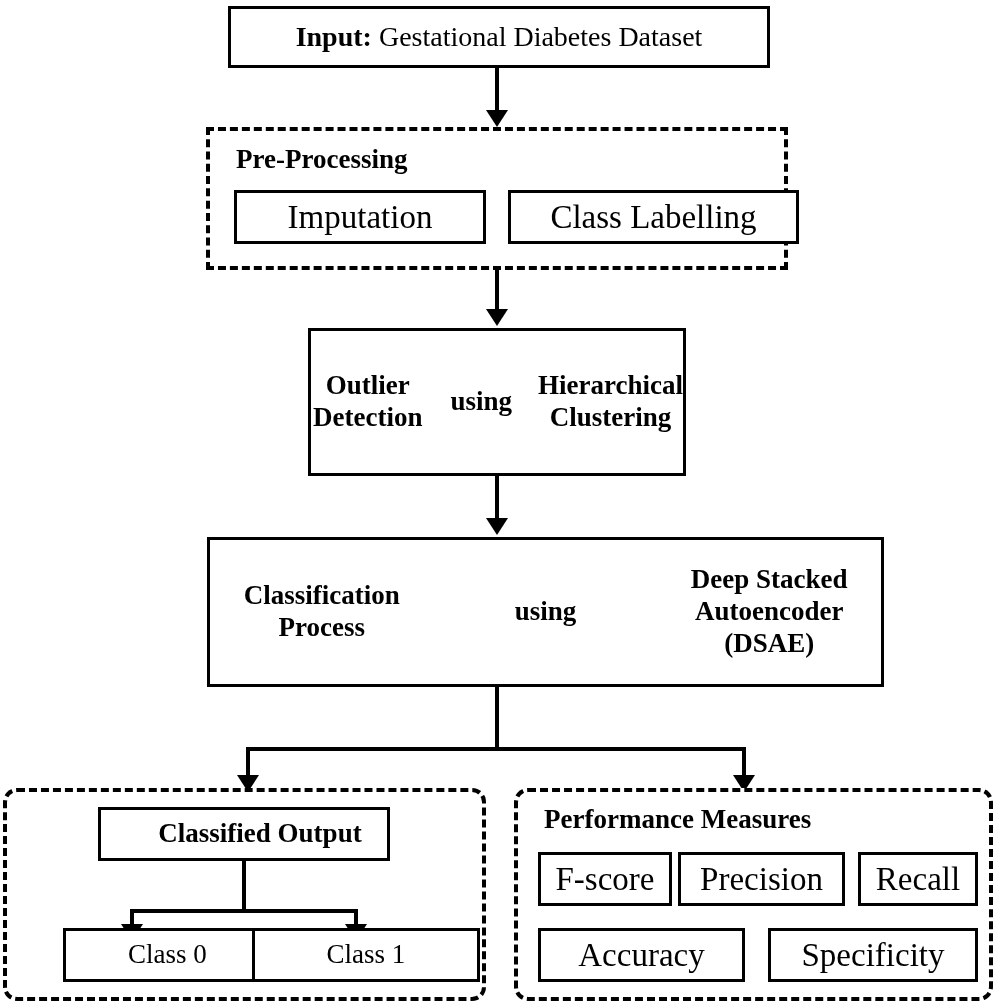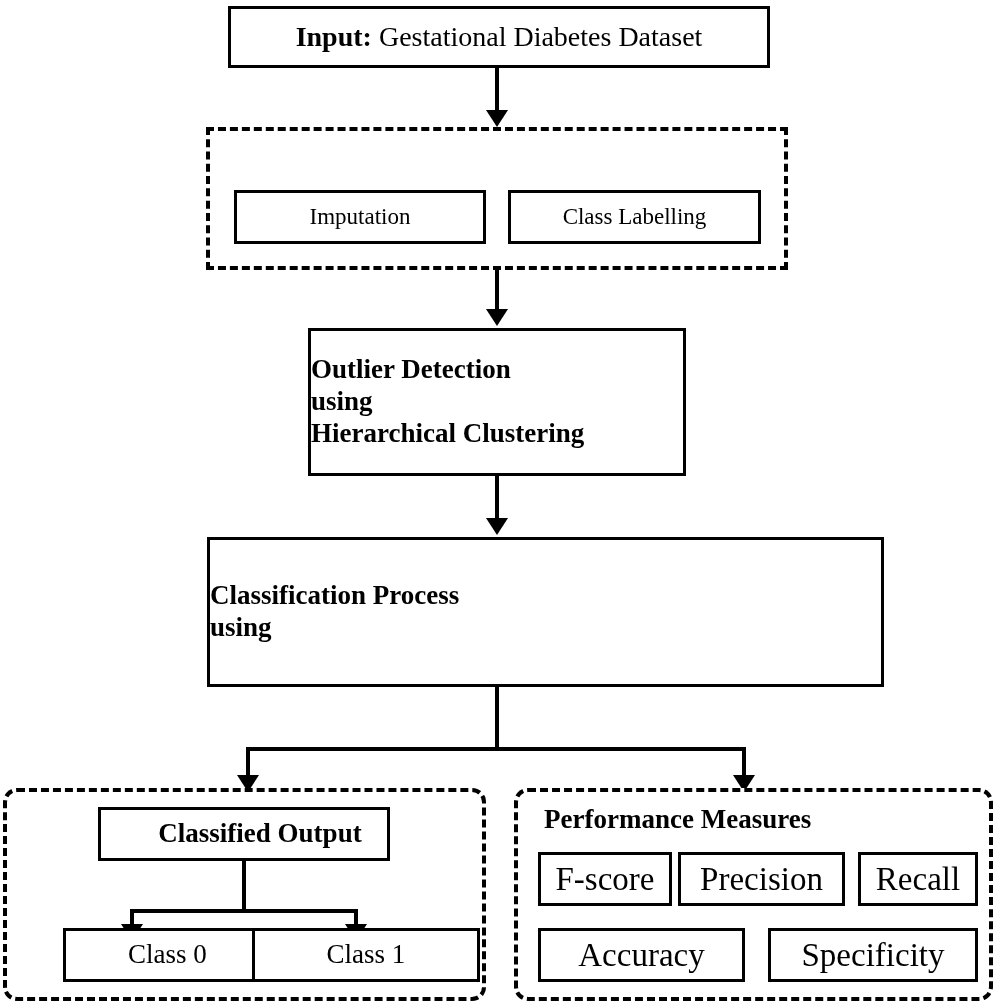--- a/index.html
+++ b/index.html
@@ -19,40 +19,40 @@
 
   
   .box {
     position: absolute;
     box-sizing: border-box;
     border: 3px solid #000000;
     background: #ffffff;
     display: flex;
     align-items: center;
     justify-content: center;
-    text-align: left;
+    text-align: center;
     line-height: 1.18;
   }
   .dashed {
     position: absolute;
     box-sizing: border-box;
     border: 4px dashed #000000;
     background: #ffffff;
   }
   .dashed-round {
     border-radius: 14px;
   }
 
   .bold   { font-weight: bold; }
   .reg    { font-weight: normal; }
 
   
   .t-input     { font-size: 28px; }
   .t-section   { font-size: 27px; font-weight: bold; }
-  .t-inner     { font-size: 23px; }
+  .t-inner     { font-size: 33px; }
   .t-proc      { font-size: 27px; font-weight: bold; }
   .t-class     { font-size: 27px; }
   .t-measure   { font-size: 33px; }
 
   
   .vline {
     position: absolute;
     width: 4px;
     background: #000000;
   }
@@ -63,58 +63,62 @@
   }
   .arrowhead {
     position: absolute;
     width: 0;
     height: 0;
     border-left: 11px solid transparent;
     border-right: 11px solid transparent;
     border-top: 17px solid #000000;
   }
 
-  .multiline { flex-direction: column; }
+  .multiline { }
   .multiline > div { width: 100%; }
 </style>
 </head>
 <body>
 
 <div id="canvas">
 
   <div class="box t-input" style="left:228px; top:6px; width:542px; height:62px;">
     <span><span class="bold">Input:</span><span class="reg"> Gestational Diabetes Dataset</span></span>
   </div>
 
   <div class="vline" style="left:495px; top:68px; height:46px;"></div>
   <div class="arrowhead" style="left:486px; top:110px;"></div>
 
   <div class="dashed" style="left:206px; top:127px; width:582px; height:143px;"></div>
+  <div style="position:absolute; left:236px; top:142px; width:400px; height:34px; display:flex; align-items:center;">
+    <span class="t-section">Pre-Processing</span>
+  </div>
   <div class="box t-inner" style="left:234px; top:190px; width:252px; height:54px;">
     <span>Imputation</span>
   </div>
-  <div class="box t-inner" style="left:508px; top:190px; width:253px; height:54px;">
+  <div class="box t-inner" style="left:508px; top:190px; width:291px; height:54px;">
     <span>Class Labelling</span>
   </div>
 
   <div class="vline" style="left:495px; top:270px; height:42px;"></div>
   <div class="arrowhead" style="left:486px; top:309px;"></div>
 
   <div class="box t-proc multiline" style="left:308px; top:328px; width:378px; height:148px; justify-content:center;">
     <div>Outlier Detection</div>
     <div>using</div>
     <div>Hierarchical Clustering</div>
   </div>
 
   <div class="vline" style="left:495px; top:476px; height:46px;"></div>
   <div class="arrowhead" style="left:486px; top:518px;"></div>
 
   <div class="box t-proc multiline" style="left:207px; top:537px; width:677px; height:150px;">
     <div>Classification Process</div>
     <div>using</div>
+    <div>Deep Stacked Autoencoder (DSAE)</div>
   </div>
 
   <div class="vline" style="left:495px; top:687px; height:62px;"></div>
   <div class="hline" style="left:246px; top:747px; width:500px;"></div>
   <div class="vline" style="left:246px; top:747px; height:32px;"></div>
   <div class="arrowhead" style="left:237px; top:775px;"></div>
   <div class="vline" style="left:742px; top:747px; height:32px;"></div>
   <div class="arrowhead" style="left:733px; top:775px;"></div>
 
   <div class="dashed dashed-round" style="left:3px; top:788px; width:483px; height:213px;"></div>

